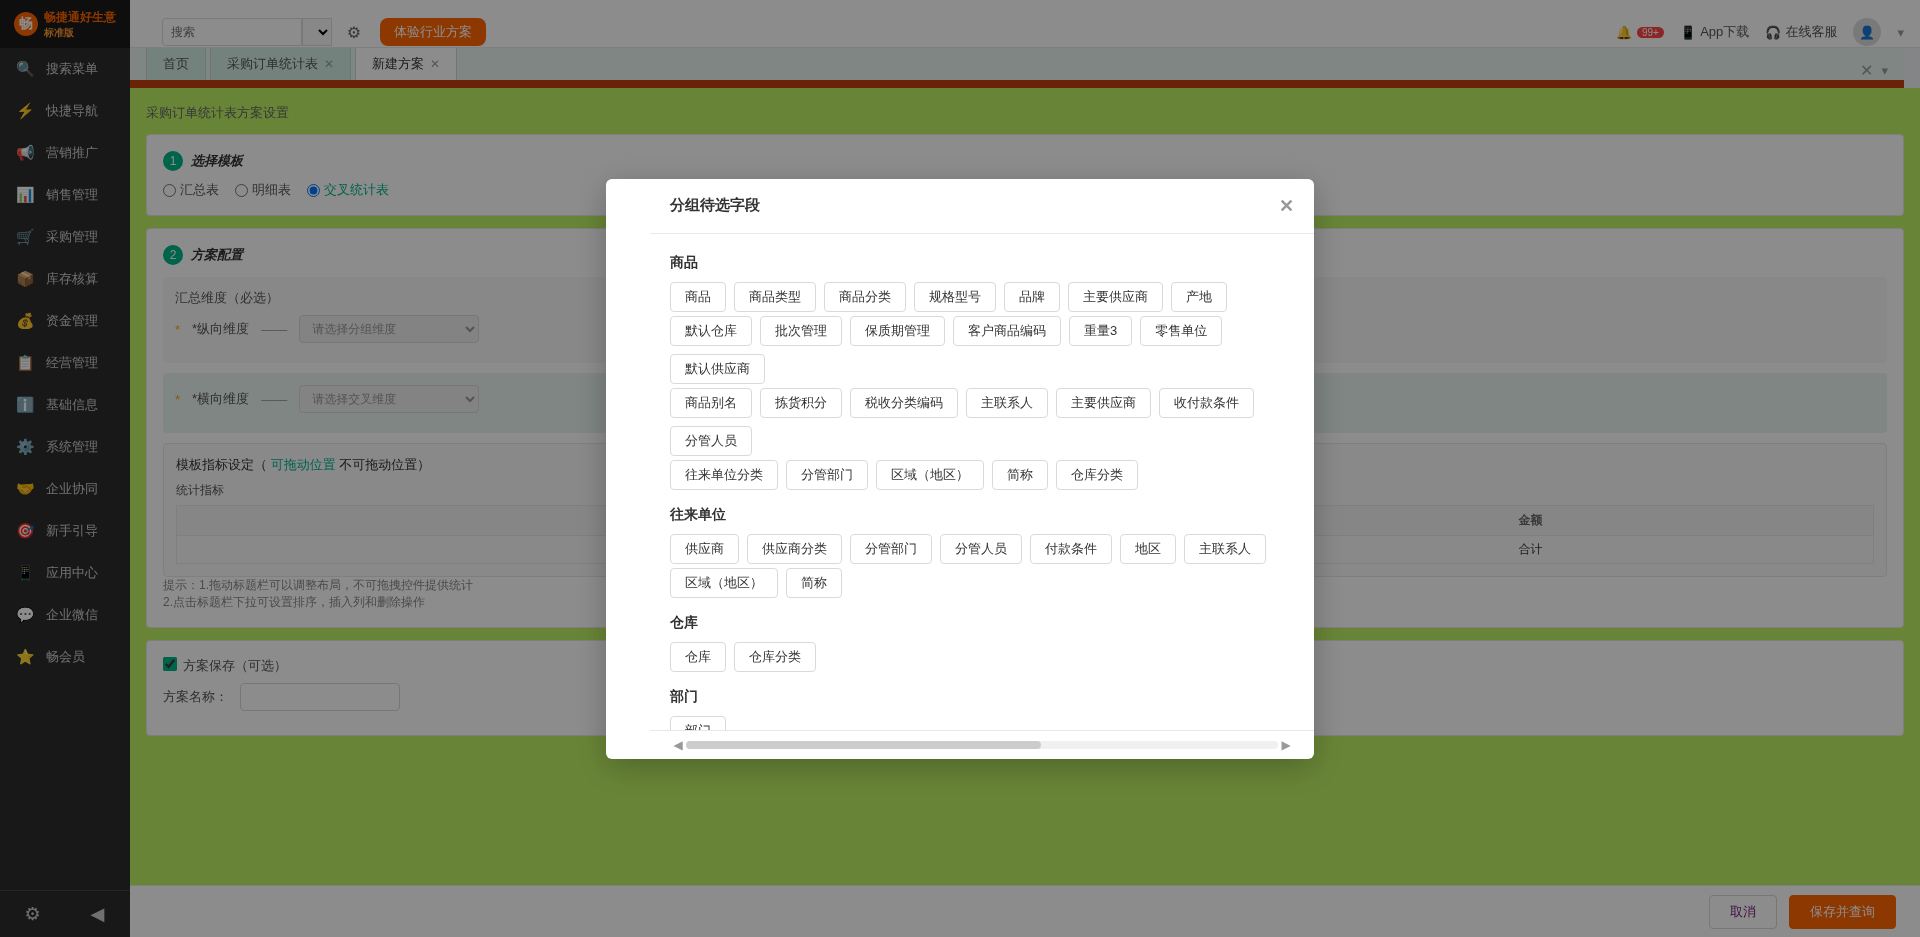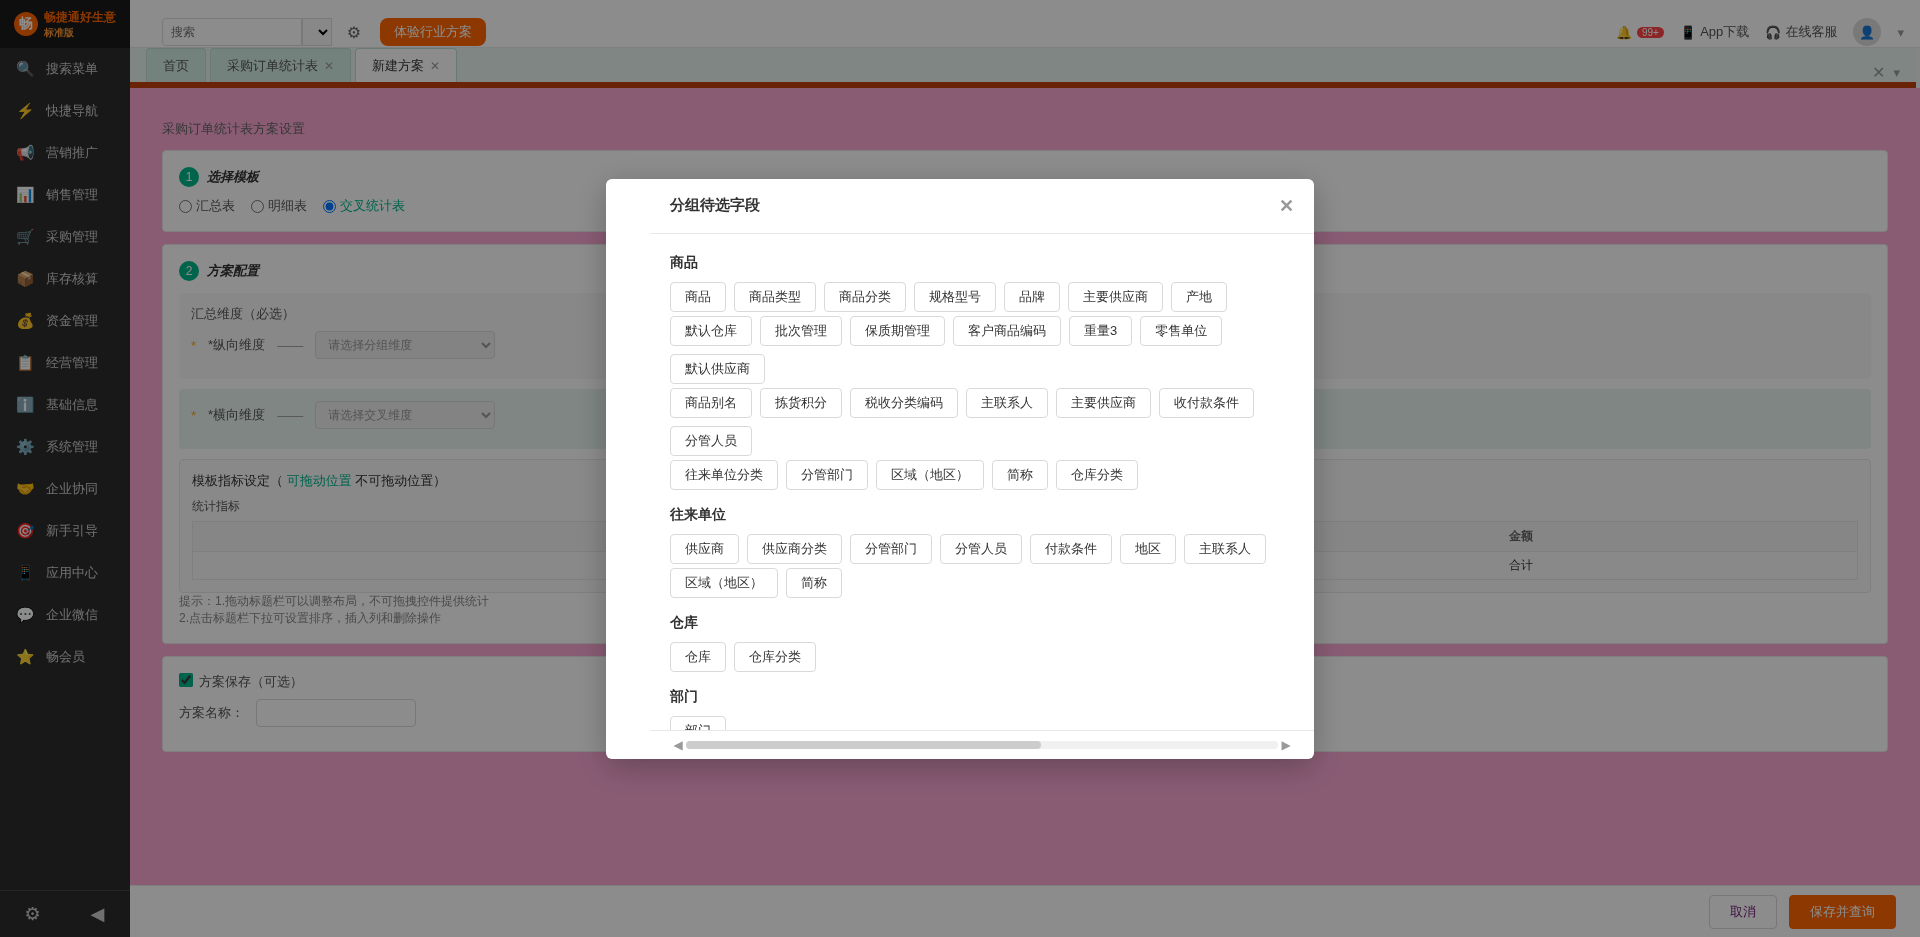--- a/index.html
+++ b/index.html
@@ -55,23 +55,23 @@
     }
 
     
     .tab-bar {
       height: 40px;
       background: #e8f4f0;
       display: flex;
       align-items: flex-end;
       padding: 0 16px;
       position: fixed;
-      top: 48px; left: 130px; right: 4px;
+      top: 48px; left: 130px; right: 16px;
       z-index: 99;
-      border-bottom: 6px solid #c2410c;
+      border-bottom: 8px solid #c2410c;
     }
     .tab-item {
       height: 34px; padding: 0 16px;
       display: flex; align-items: center; gap: 6px;
       background: #d4ede6; color: #555;
       border-radius: 4px 4px 0 0; margin-right: 4px;
       cursor: pointer; font-size: 13px; border: 1px solid #c0ddd6;
       border-bottom: none;
     }
     .tab-item.active {
@@ -114,23 +114,23 @@
     }
     .sidebar-bottom-btn {
       flex: 1; padding: 12px 0; text-align: center;
       color: #ccc; cursor: pointer; font-size: 18px;
     }
 
     
     .main-content {
       position: fixed;
       top: 88px; left: 130px; right: 0; bottom: 0;
-      padding: 32px;
+      padding: 16px;
       overflow: auto;
-      background: #f9a8d4;
+      background: #bef264;
     }
 
     .page-title-bar {
       font-size: 13px; color: #666; margin-bottom: 12px;
     }
 
     .section-card {
       background: #fff; border-radius: 4px;
       border: 1px solid #e8e8e8;
       padding: 16px;

